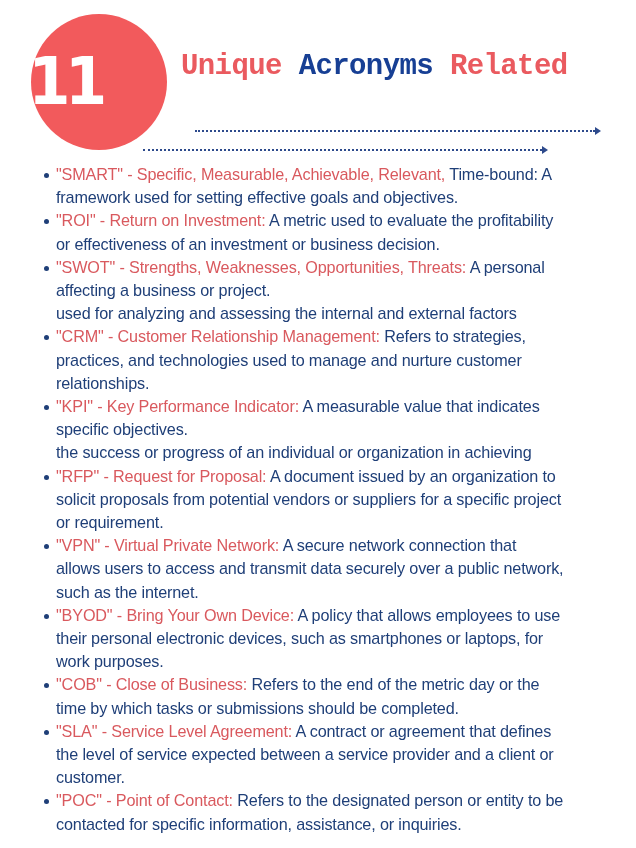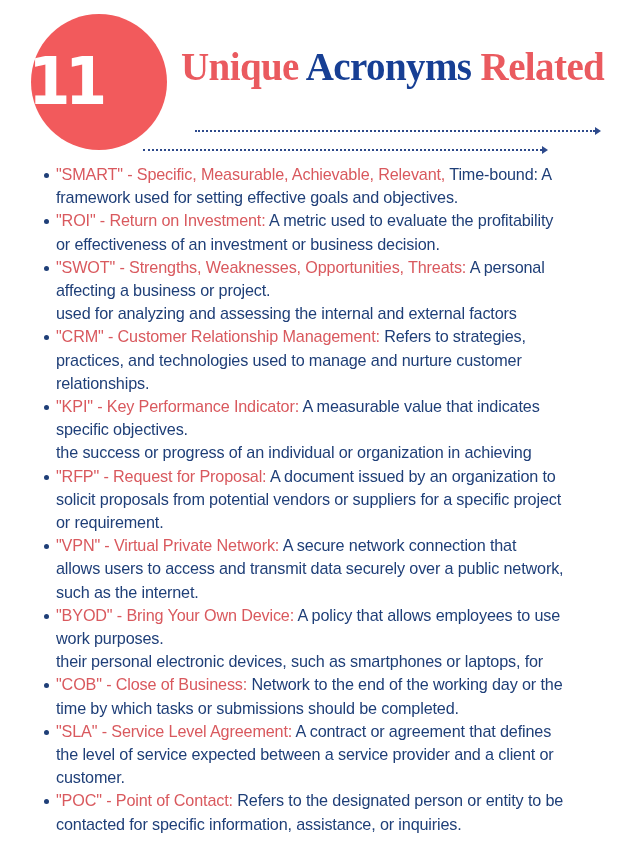--- a/index.html
+++ b/index.html
@@ -33,23 +33,23 @@
       font-size: 66px;
       letter-spacing: -6px;
       transform: scaleX(0.92);
       margin-left: -6px;
       line-height: 1;
     }
     .title {
       position: absolute;
       left: 181px;
       top: 50px;
-      font-family: Liberation Serif, serif;
+      font-family: Liberation Mono, monospace;
       font-weight: bold;
-      font-size: 39px;
+      font-size: 29px;
       line-height: 33px;
       letter-spacing: -0.6px;
     }
     .title .line { display: block; white-space: nowrap; }
     .red { color: #ea5a5f; }
     .blue { color: #173f94; }
     .arrow {
       position: absolute;
       height: 4px;
     }
@@ -165,26 +165,26 @@
   </li>
   <li class="item">
     <span class="bullet"></span>
     <span class="ln"><span class="term">"VPN" - Virtual Private Network:</span><span class="desc"> A secure network connection that</span></span>
     <span class="ln"><span class="desc">allows users to access and transmit data securely over a public network,</span></span>
     <span class="ln"><span class="desc">such as the internet.</span></span>
   </li>
   <li class="item">
     <span class="bullet"></span>
     <span class="ln"><span class="term">"BYOD" - Bring Your Own Device:</span><span class="desc"> A policy that allows employees to use</span></span>
+    <span class="ln"><span class="desc">their personal electronic devices, such as smartphones or laptops, for</span></span>
     <span class="ln"><span class="desc">work purposes.</span></span>
-    <span class="ln"><span class="desc">their personal electronic devices, such as smartphones or laptops, for</span></span>
   </li>
   <li class="item">
     <span class="bullet"></span>
-    <span class="ln"><span class="term">"COB" - Close of Business:</span><span class="desc"> Network to the end of the working day or the</span></span>
+    <span class="ln"><span class="term">"COB" - Close of Business:</span><span class="desc"> Refers to the end of the metric day or the</span></span>
     <span class="ln"><span class="desc">time by which tasks or submissions should be completed.</span></span>
   </li>
   <li class="item">
     <span class="bullet"></span>
     <span class="ln"><span class="term">"SLA" - Service Level Agreement:</span><span class="desc"> A contract or agreement that defines</span></span>
     <span class="ln"><span class="desc">the level of service expected between a service provider and a client or</span></span>
     <span class="ln"><span class="desc">customer.</span></span>
   </li>
   <li class="item">
     <span class="bullet"></span>

